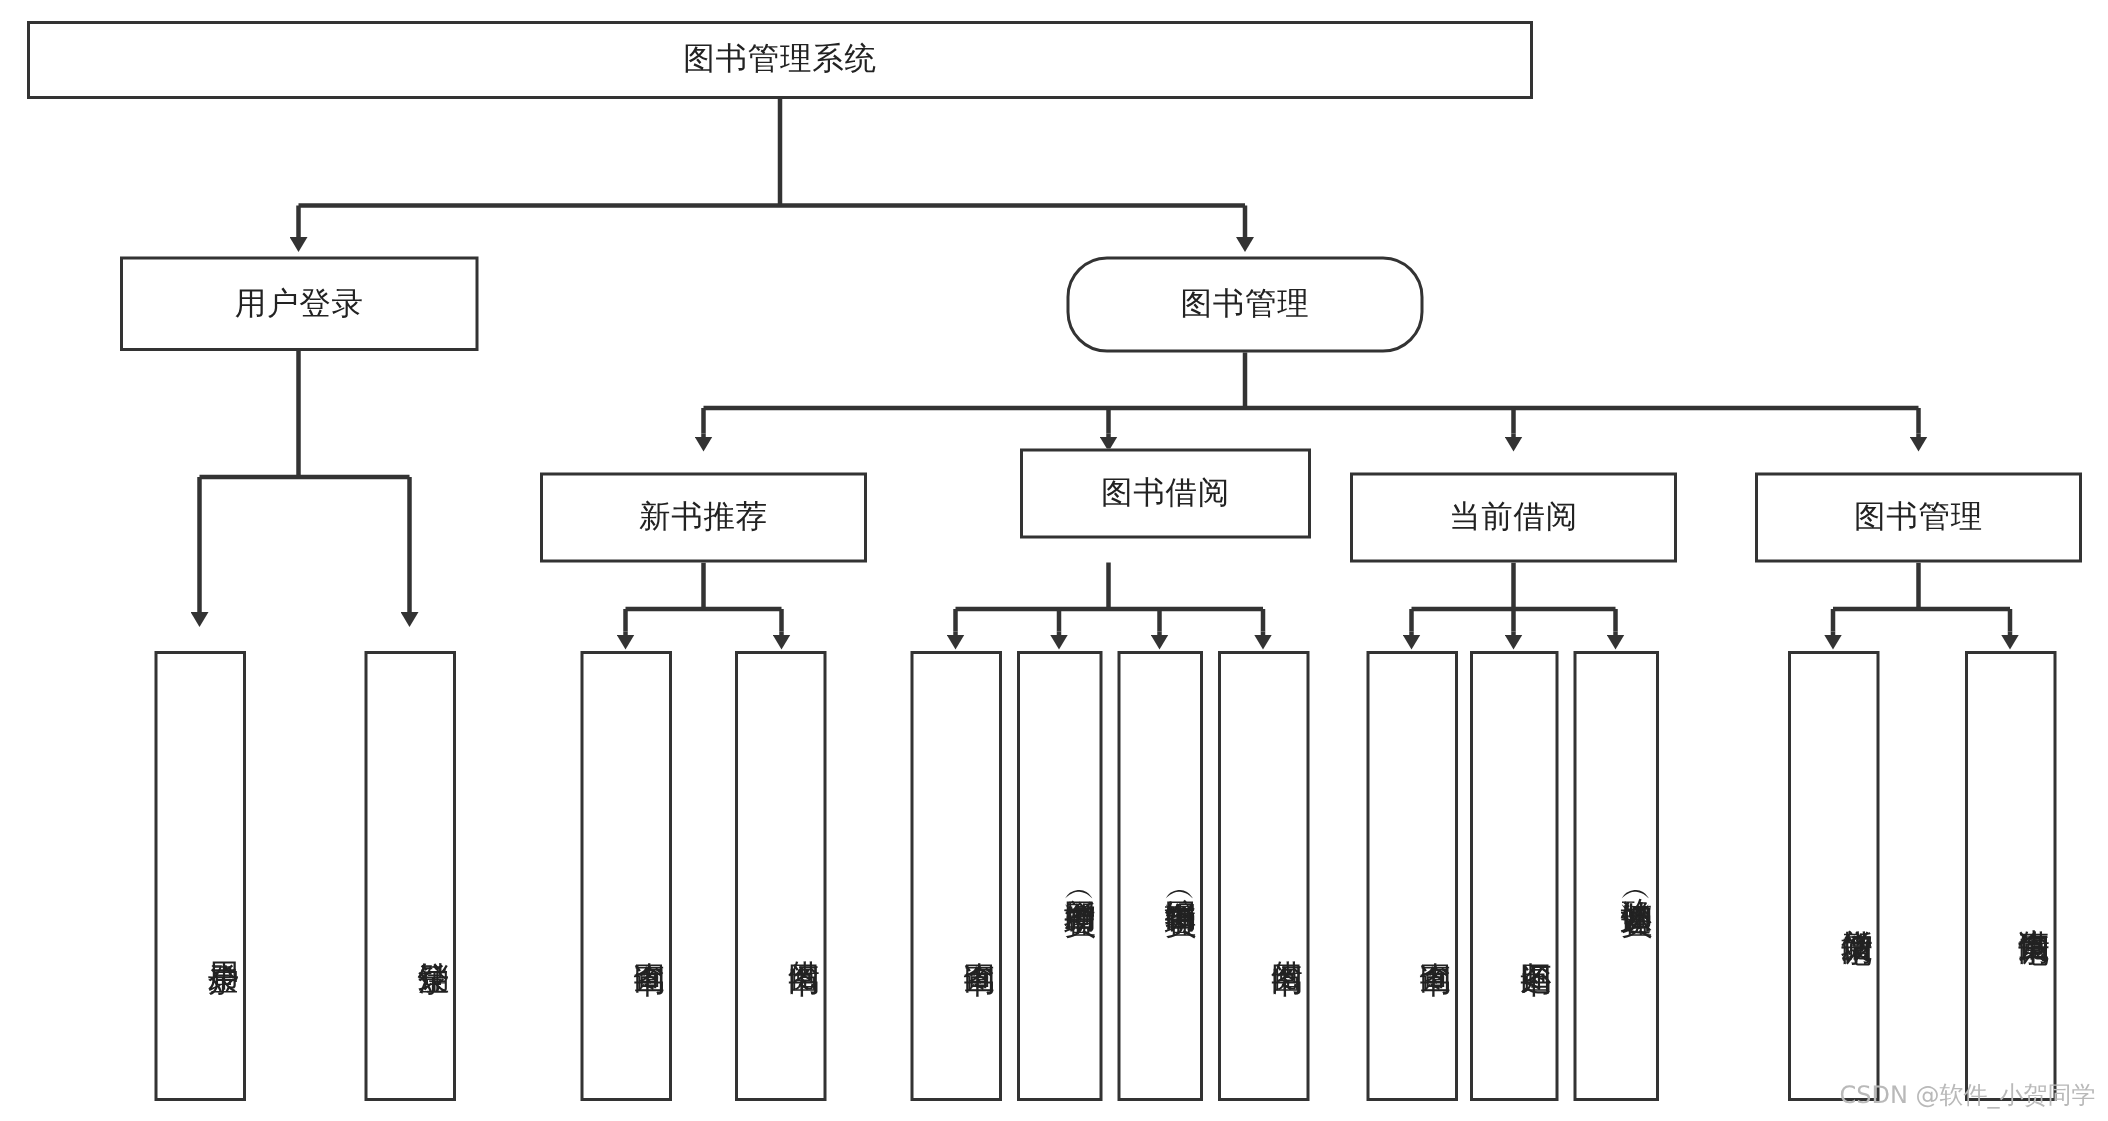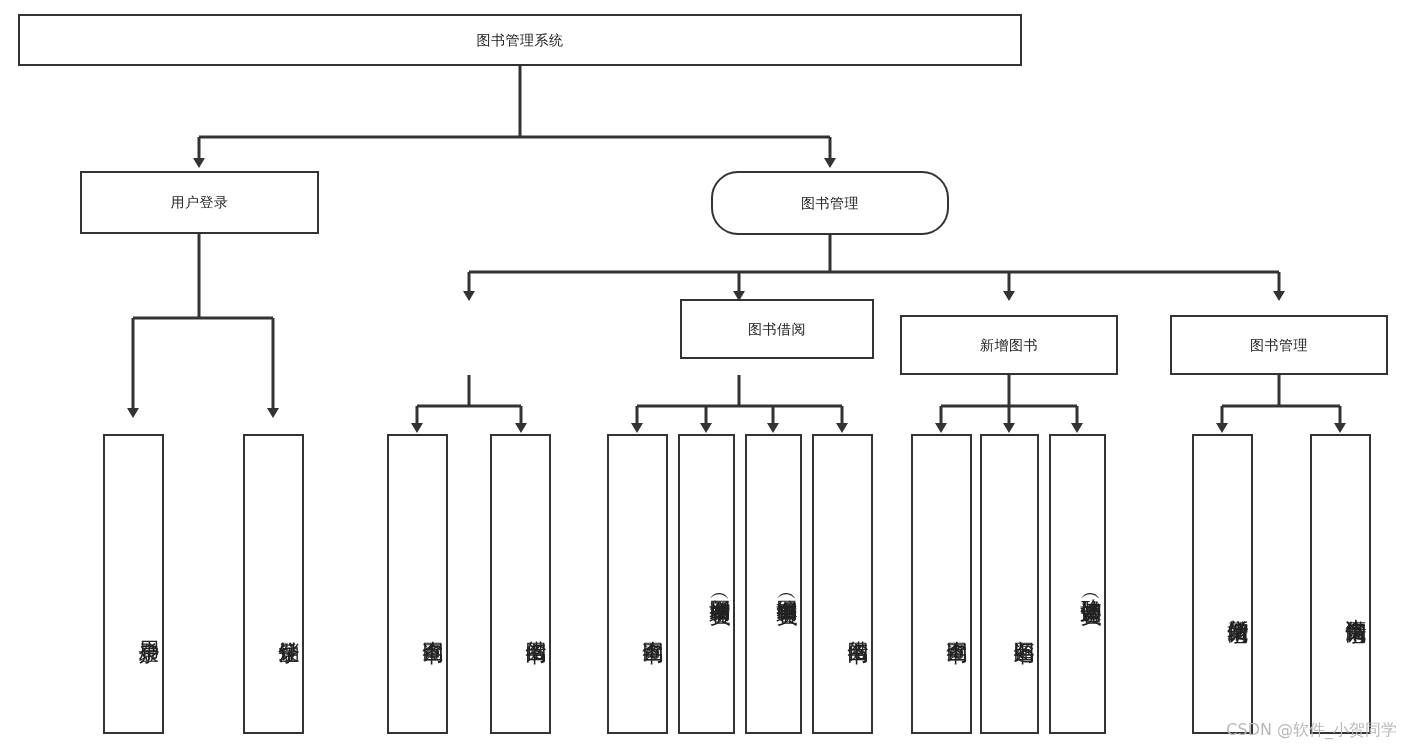--- a/index.html
+++ b/index.html
@@ -28,21 +28,21 @@
     box-sizing: border-box;
     border: 2px solid #333333;
     background: #ffffff;
     display: flex;
     align-items: center;
     justify-content: center;
     color: #222222;
     z-index: 2;
   }
   .node.horiz {
-    font-size: 14px;
+    font-size: 21px;
     line-height: 1.2;
     letter-spacing: 0.5px;
   }
   .node.vert {
     writing-mode: vertical-rl;
     text-orientation: upright;
     font-size: 21px;
     line-height: 1.25;
     letter-spacing: 1px;
     align-items: flex-start;
@@ -174,25 +174,28 @@
     <span class="label">图书管理系统</span>
   </div>
 
   <div class="node horiz" style="left:80px; top:171px; width:239px; height:63px;">
     <span class="label">用户登录</span>
   </div>
   <div class="node horiz" style="left:711px; top:171px; width:238px; height:64px;border-radius:27px;">
     <span class="label">图书管理</span>
   </div>
 
+  <div class="node horiz" style="left:360px; top:315px; width:218px; height:60px;">
+    <span class="label">新书推荐</span>
+  </div>
   <div class="node horiz" style="left:632px; top:299px; width:194px; height:60px;margin-left:48px;">
     <span class="label">图书借阅</span>
   </div>
   <div class="node horiz" style="left:900px; top:315px; width:218px; height:60px;">
-    <span class="label">新增图书</span>
+    <span class="label">当前借阅</span>
   </div>
   <div class="node horiz" style="left:1170px; top:315px; width:218px; height:60px;">
     <span class="label">图书管理</span>
   </div>
 
   <div class="node vert" style="left:103px; top:434px; width:61px; height:300px; padding-top:84px;">
     <span class="label">用户登录</span>
   </div>
   <div class="node vert" style="left:243px; top:434px; width:61px; height:300px; padding-top:84px;">
     <span class="label">注销登录</span>

